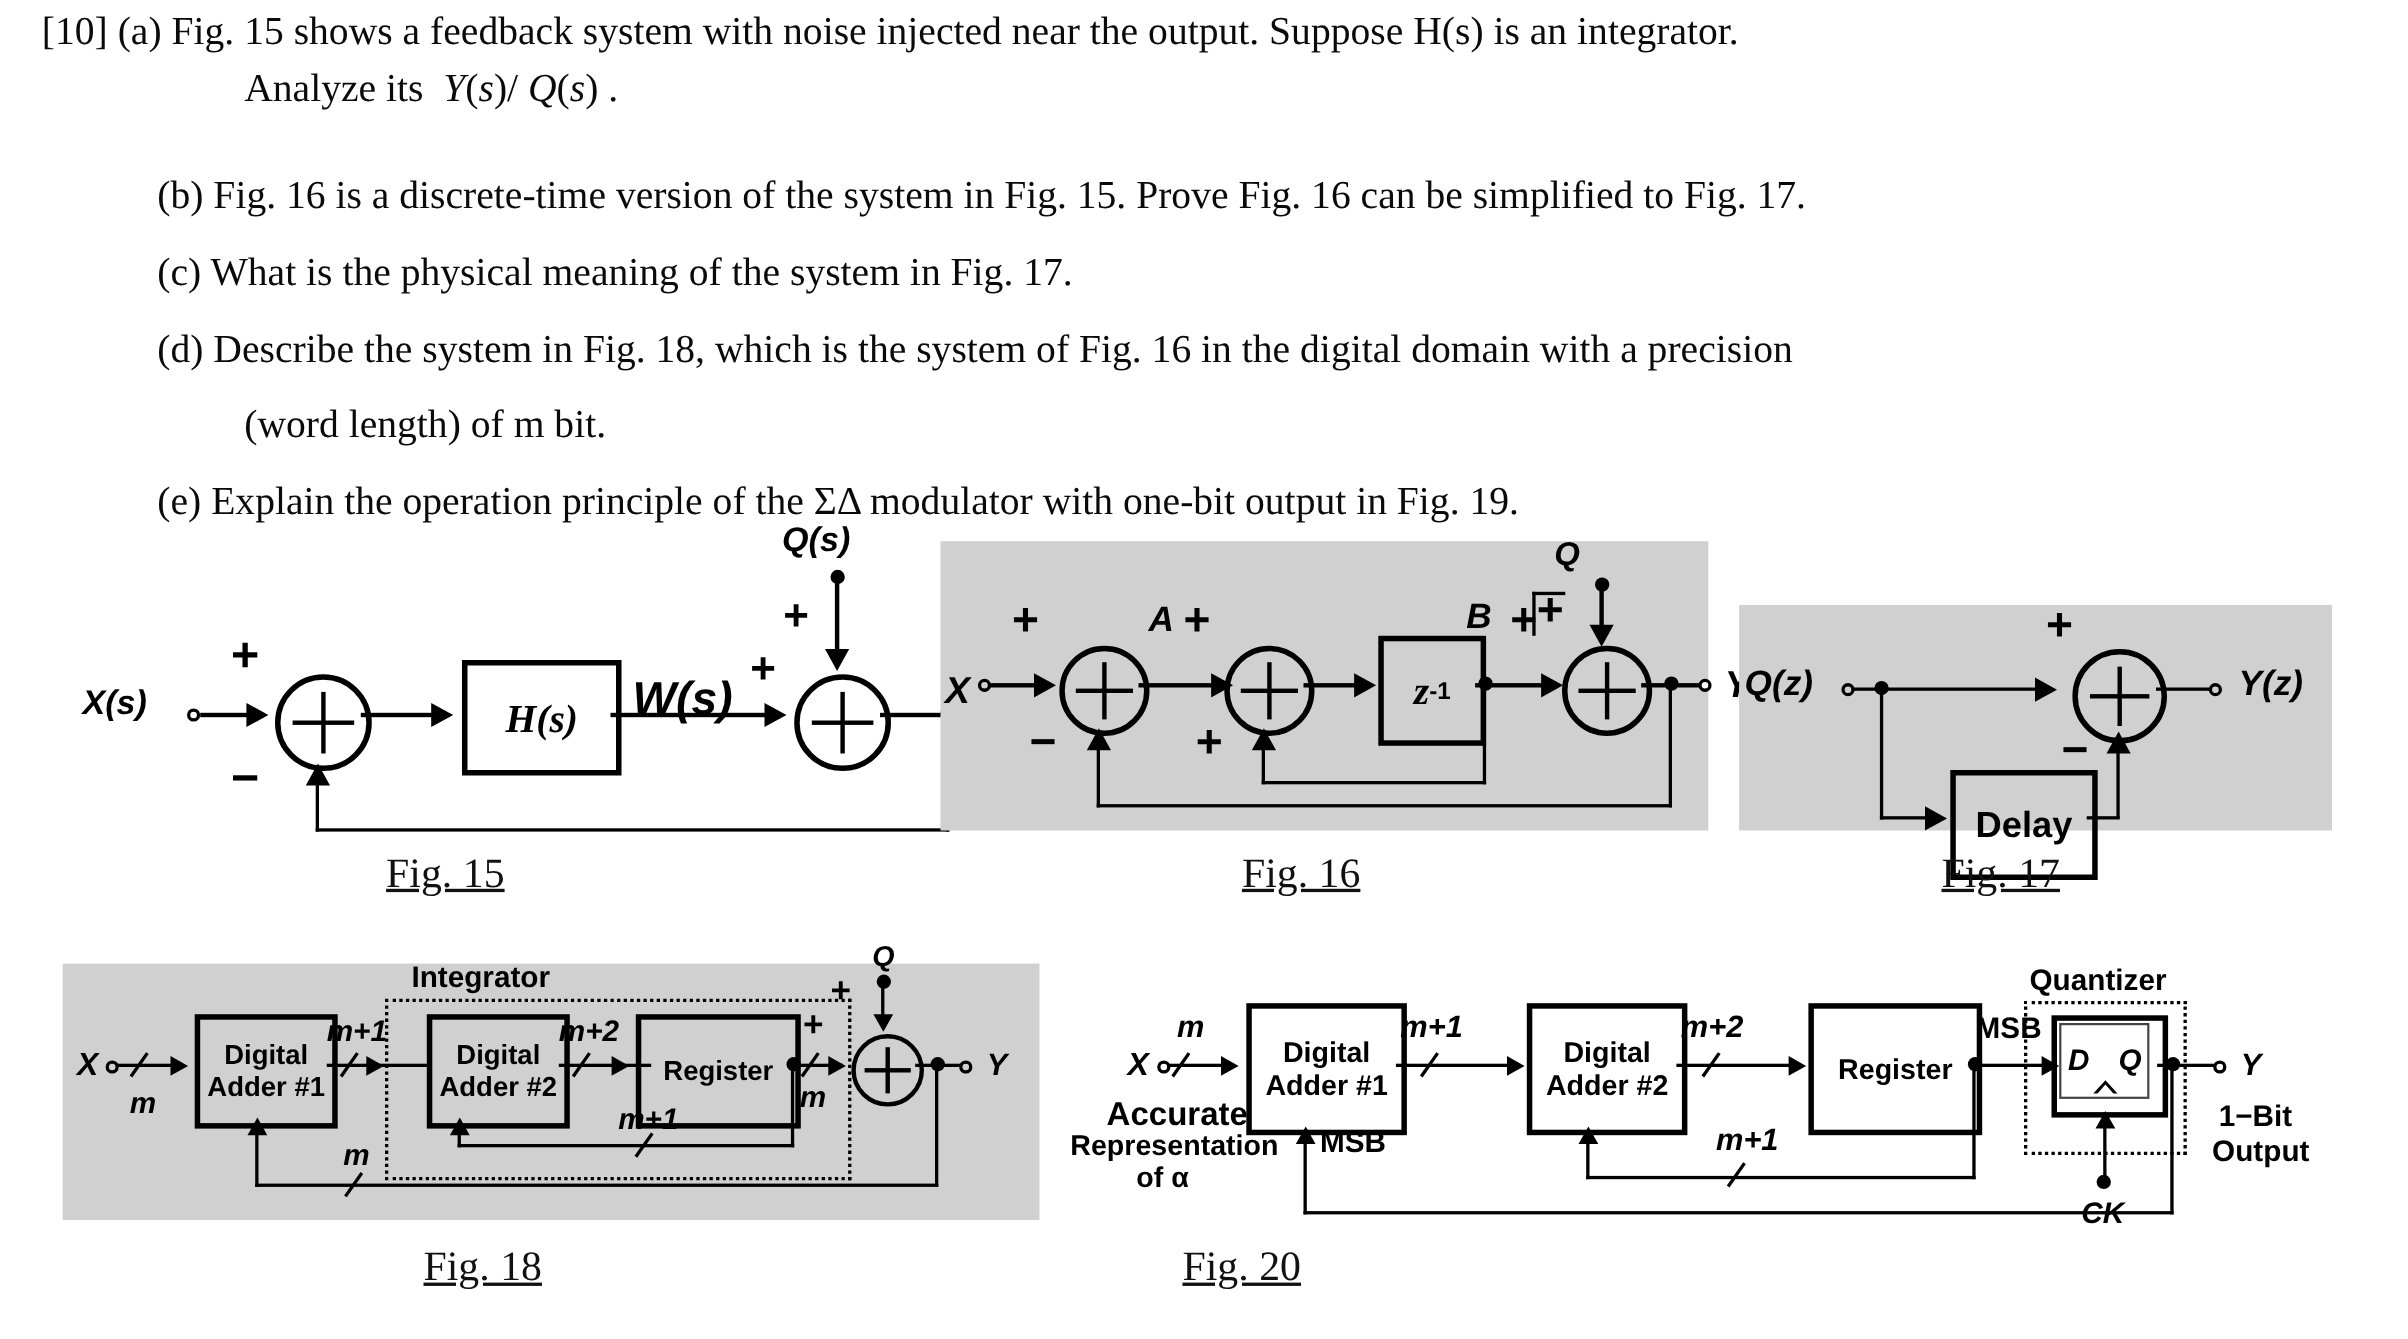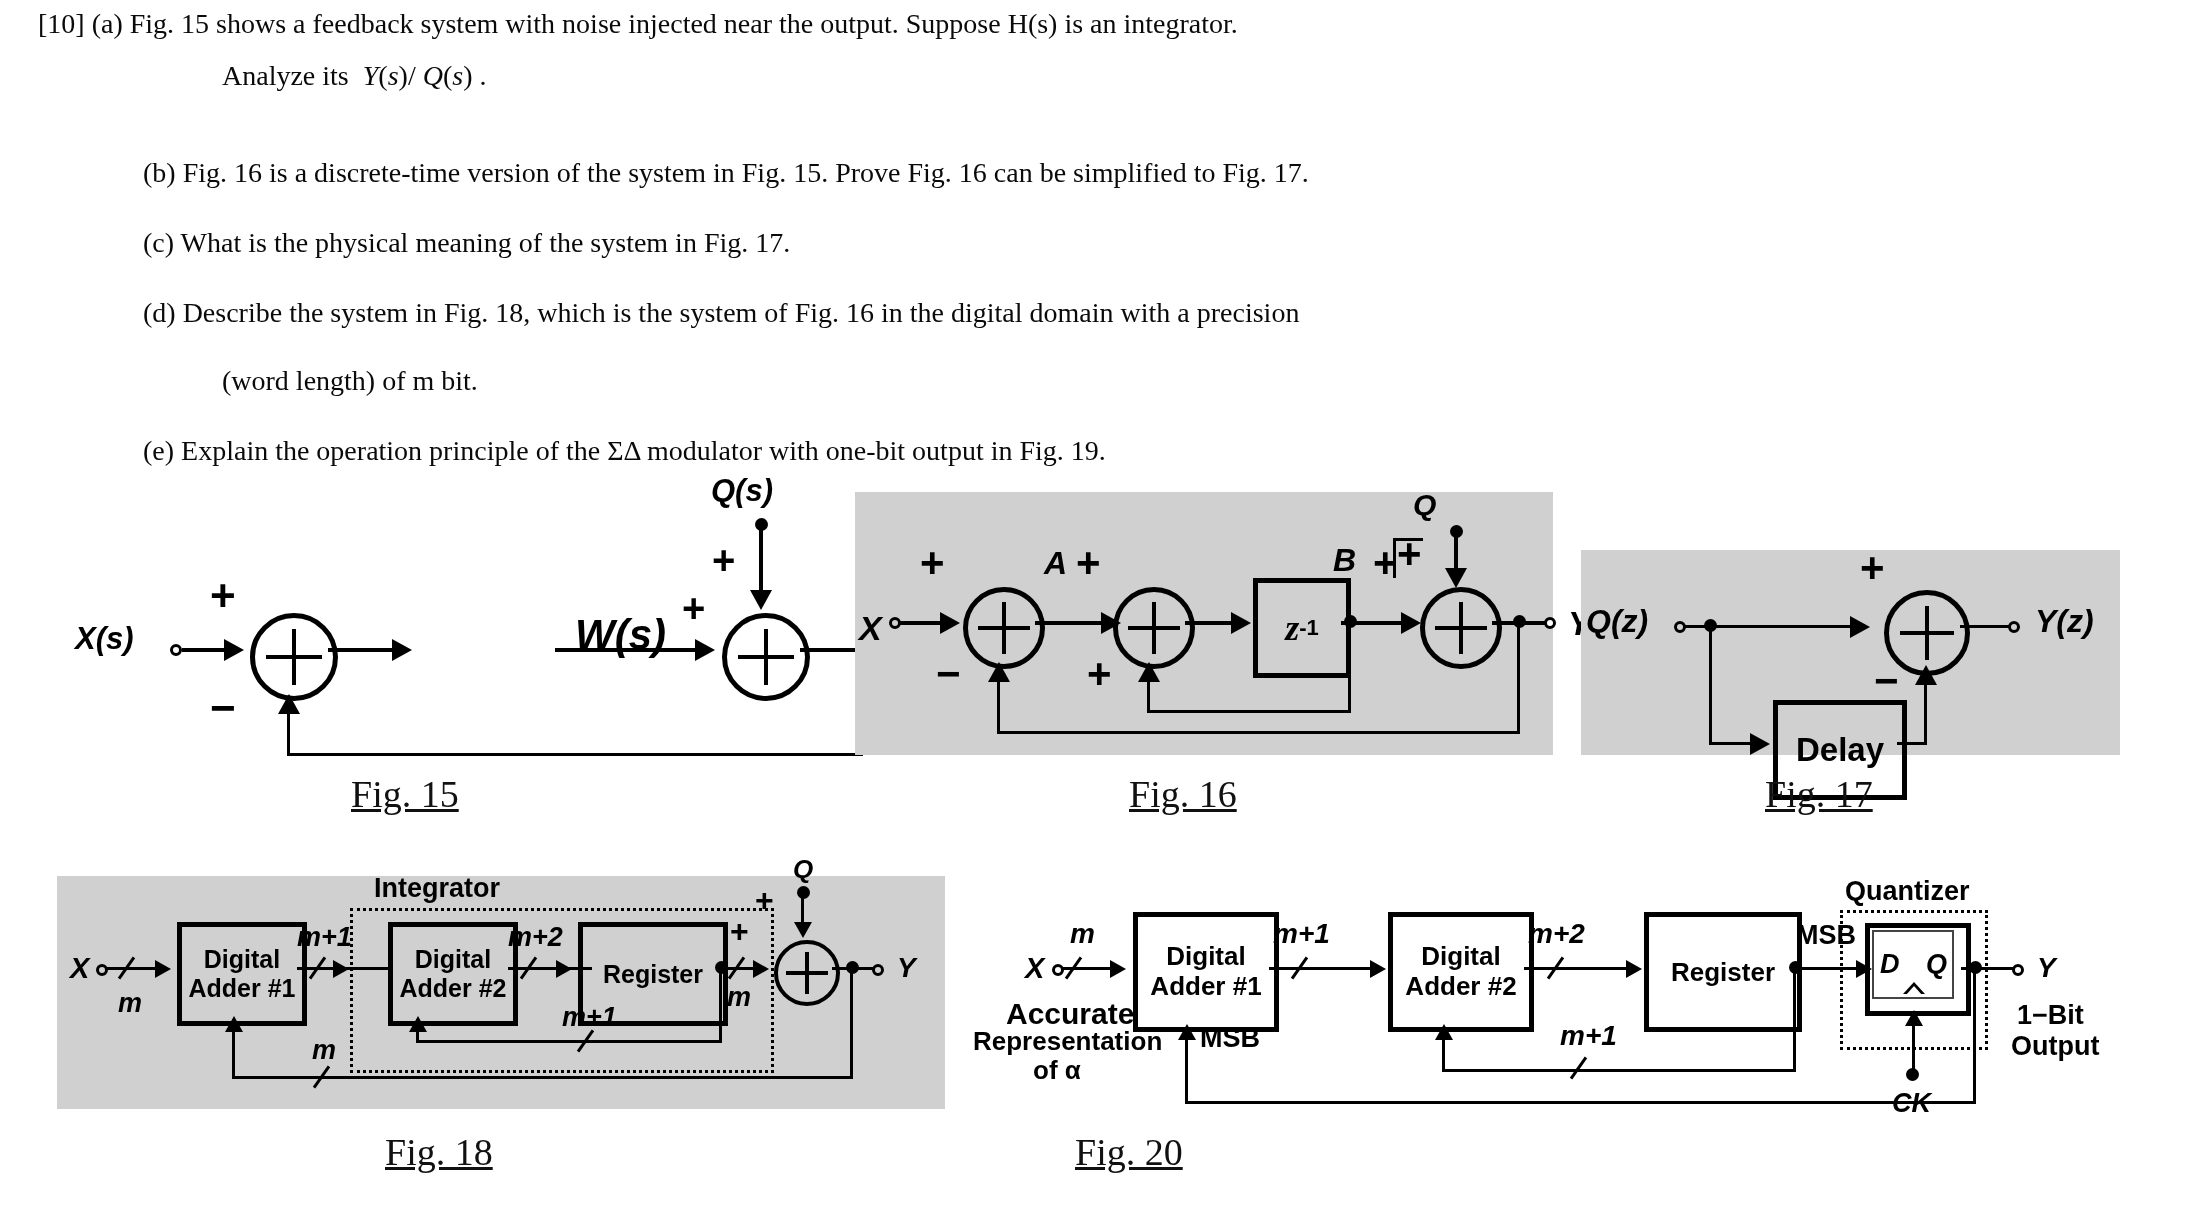--- a/index.html
+++ b/index.html
@@ -1,21 +1,21 @@
 <!DOCTYPE html>
 <html><head>
 <meta charset="utf-8">
 <style>
   html,body{margin:0;padding:0;background:#ffffff;}
   body{width:2189px;height:1217px;position:relative;overflow:hidden;
        font-family:"Liberation Serif",serif;color:#000;}
 
   
   .qtext{position:absolute;font-family:"Liberation Serif",serif;
-         font-size:28px;line-height:1.0;color:#0a0a0a;white-space:nowrap;}
+         font-size:36px;line-height:1.0;color:#0a0a0a;white-space:nowrap;}
   .qtext .it{font-style:italic;}
 
   
   .fig{position:absolute;}
   .panel{position:absolute;background:#d0d0d0;}
   .caption{position:absolute;font-family:"Liberation Serif",serif;
            font-size:38px;text-decoration:underline;white-space:nowrap;color:#111;}
 
   
   .ln{position:absolute;background:#000;}       
@@ -94,20 +94,21 @@
   <div class="ln hl" style="left:182px;top:158px;width:46px;"></div>
   <div class="ar ar-r" style="left:224px;top:149px;"></div>
 
   <div class="sum" style="left:250px;top:123px;width:78px;height:78px;"></div>
   <div class="sgn" style="left:210px;top:84px;font-size:44px;">+</div>
   <div class="sgn" style="left:210px;top:196px;font-size:44px;">−</div>
 
   <div class="ln hl" style="left:328px;top:158px;width:70px;"></div>
   <div class="ar ar-r" style="left:392px;top:149px;"></div>
 
+  <div class="box boxi" style="left:420px;top:110px;width:135px;height:95px;font-size:36px;">H(s)</div>
 
   <div class="ln hl" style="left:555px;top:158px;width:148px;"></div>
   <div class="ar ar-r" style="left:695px;top:149px;"></div>
   <div class="lbl" style="left:575px;top:90px;font-size:42px;margin-top:31px;">W(s)</div>
   <div class="sgn" style="left:682px;top:98px;font-size:40px;">+</div>
 
   <div class="sum" style="left:722px;top:123px;width:78px;height:78px;"></div>
 
   <div class="lbl" style="left:711px;top:-17px;font-size:31px;">Q(s)</div>
   <div class="dot" style="left:755px;top:28px;"></div>

